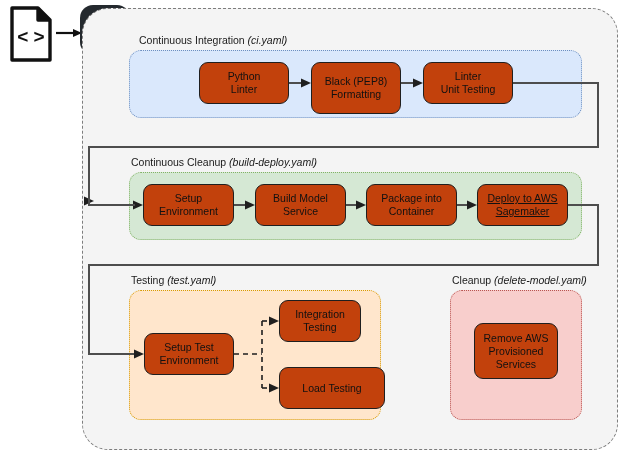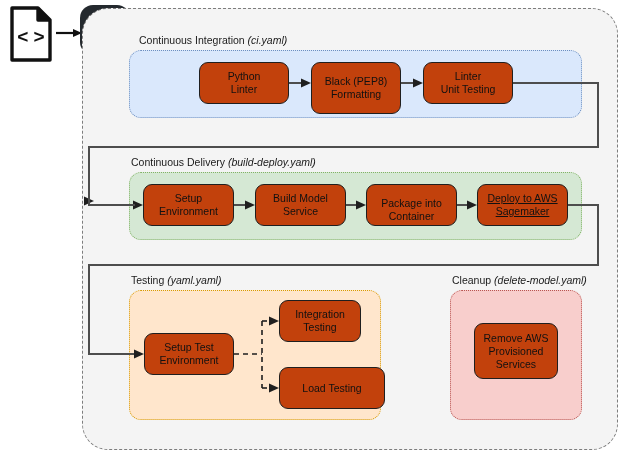--- a/index.html
+++ b/index.html
@@ -35,21 +35,21 @@
         display:flex;align-items:center;justify-content:center;text-align:center;
         font-size:10.5px;color:#111111;line-height:13px;box-sizing:border-box;padding:2px;}
 
   
   .n-lint{left:199px;top:62px;width:90px;height:42px;}
   .n-black{left:311px;top:62px;width:90px;height:52px;}
   .n-unit{left:423px;top:62px;width:90px;height:42px;}
   
   .n-setup{left:143px;top:184px;width:91px;height:42px;}
   .n-build{left:255px;top:184px;width:91px;height:42px;}
-  .n-pkg{left:366px;top:184px;width:91px;height:42px;align-items:flex-end;}
+  .n-pkg{left:366px;top:184px;width:91px;height:42px;}
   .n-deploy{left:477px;top:184px;width:91px;height:42px;text-decoration:underline;}
   
   .n-setuptest{left:144px;top:333px;width:90px;height:42px;}
   .n-integ{left:279px;top:300px;width:82px;height:42px;}
   .n-load{left:279px;top:367px;width:106px;height:42px;}
   
   .n-remove{left:474px;top:323px;width:84px;height:56px;}
 
   .arrow-svg{position:absolute;left:0;top:0;width:621px;height:456px;overflow:visible;pointer-events:none;}
 </style>
@@ -77,26 +77,26 @@
 <div class="stage ci"></div>
 <div class="stage cd"></div>
 <div class="stage test"></div>
 <div class="stage clean"></div>
 
 <div class="caption cap-ci">
   <span>Continuous Integration</span>
   <span class="fname">(ci.yaml)</span>
 </div>
 <div class="caption cap-cd">
-  <span>Continuous Delivery</span>
+  <span>Continuous Cleanup</span>
   <span class="fname">(build-deploy.yaml)</span>
 </div>
 <div class="caption cap-test">
   <span>Testing</span>
-  <span class="fname">(yaml.yaml)</span>
+  <span class="fname">(test.yaml)</span>
 </div>
 <div class="caption cap-clean">
   <span>Cleanup</span>
   <span class="fname">(delete-model.yaml)</span>
 </div>
 
 <svg class="arrow-svg">
 
   <g>
     <line x1="289" y1="83" x2="303" y2="83" stroke="#4d4d4d" stroke-width="2"></line>

